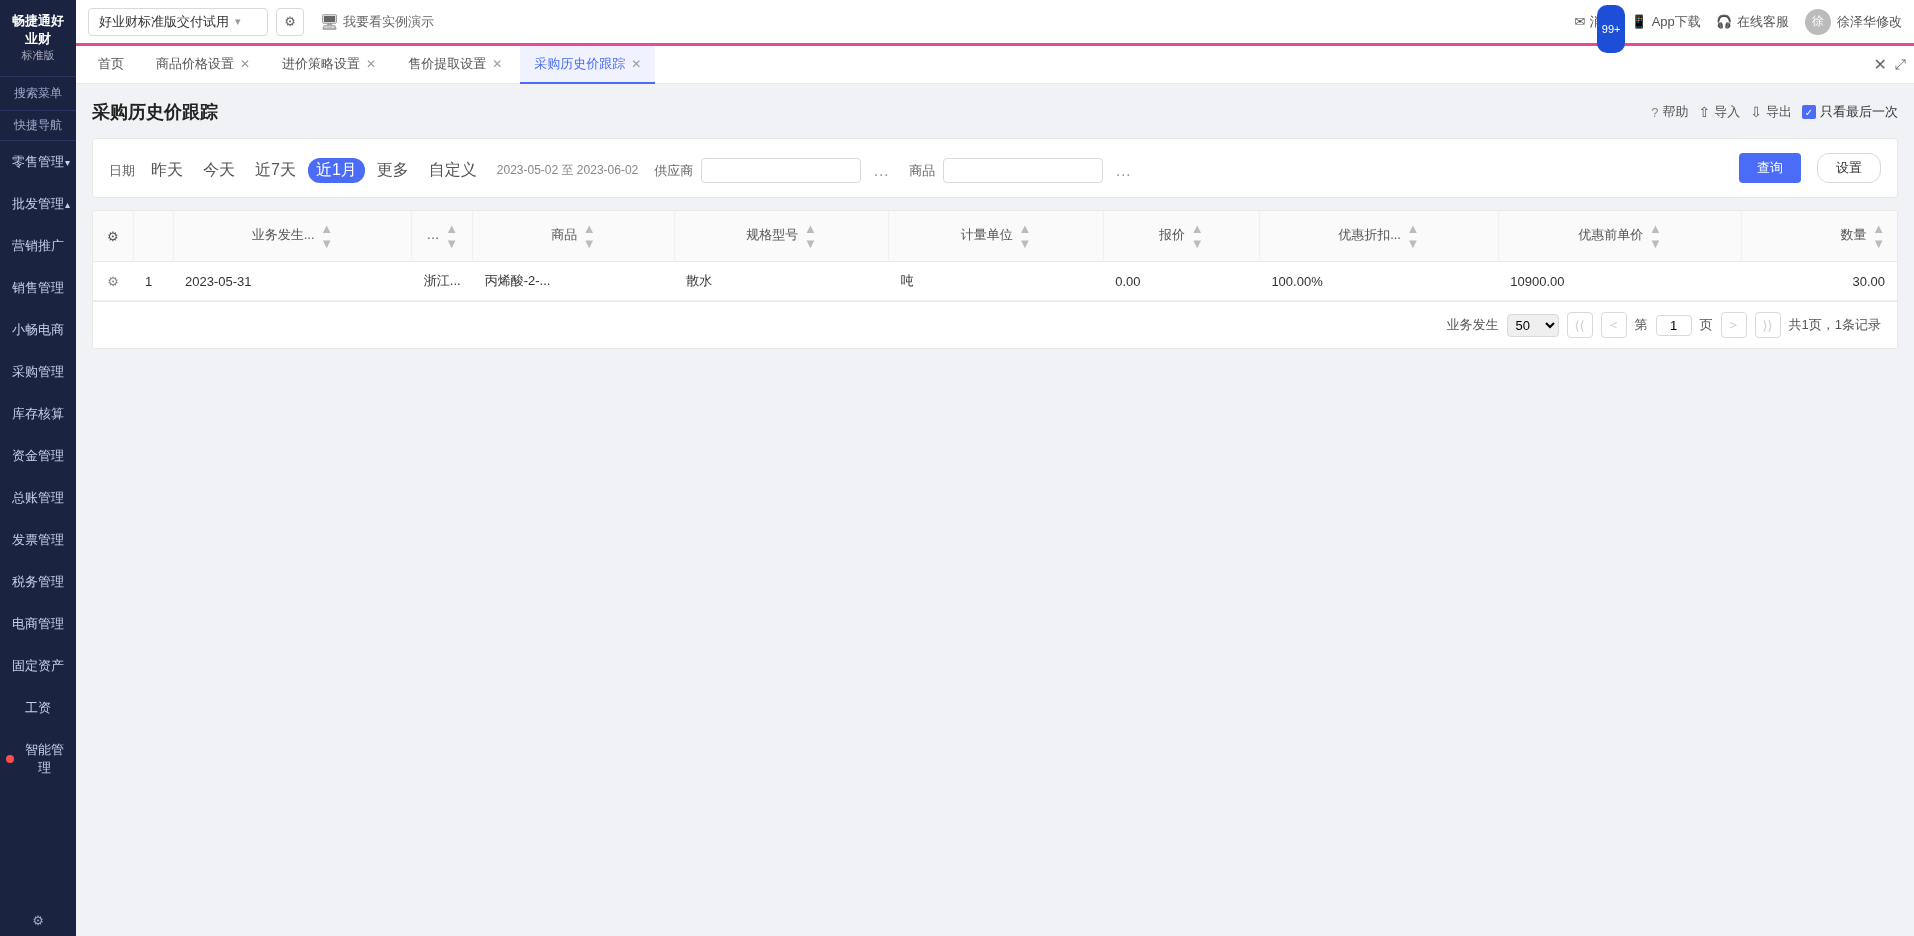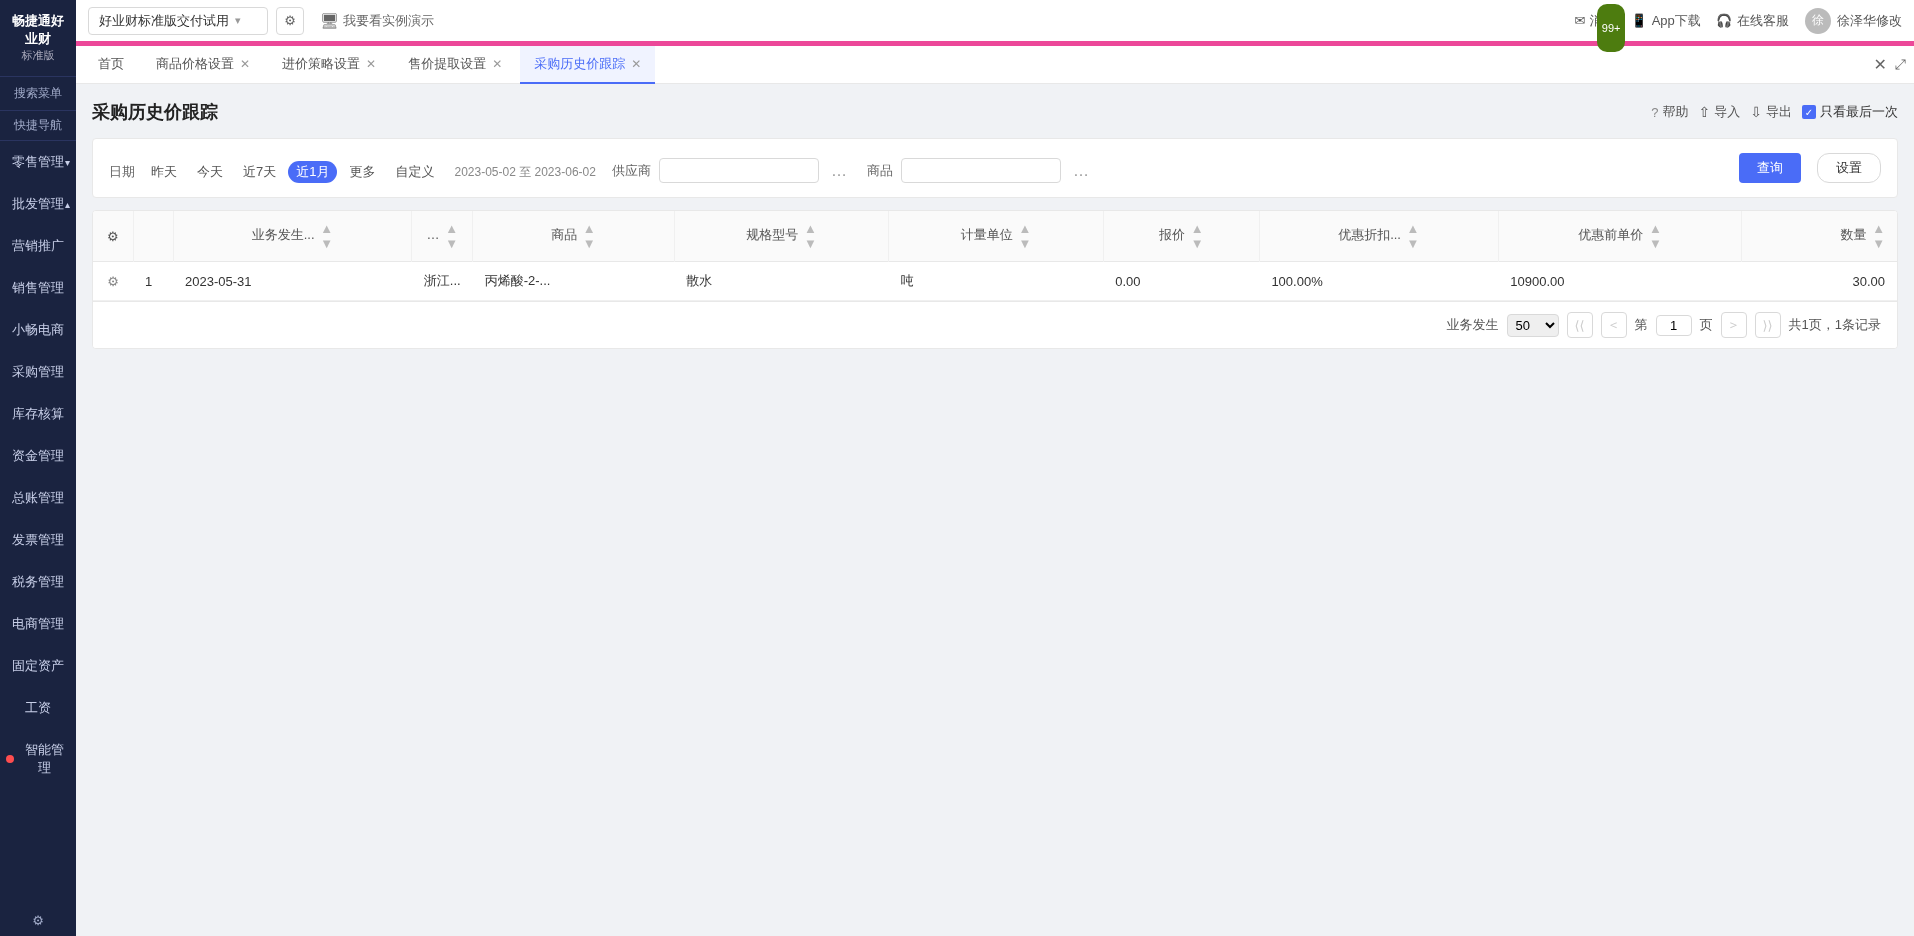--- a/index.html
+++ b/index.html
@@ -85,21 +85,21 @@
       background: #f0f2f5;
     }
 
     
     #topbar {
       background: #fff;
       height: 46px;
       display: flex;
       align-items: center;
       padding: 0 12px;
-      border-bottom: 5px solid #ec4899;
+      border-bottom: 3px solid #ec4899;
       gap: 8px;
     }
     #module-selector {
       display: flex;
       align-items: center;
       gap: 6px;
       padding: 4px 10px;
       border: 1px solid #d9d9d9;
       border-radius: 4px;
       cursor: pointer;
@@ -120,21 +120,21 @@
     }
     .topbar-right {
       margin-left: auto;
       display: flex; align-items: center; gap: 16px;
     }
     .topbar-right-item {
       display: flex; align-items: center; gap: 4px;
       cursor: pointer; color: #555; font-size: 13px; position: relative;
     }
     .badge {
-      background: #4d7c0f; color: #fff; border-radius: 10px;
+      background: #1d4ed8; color: #fff; border-radius: 10px;
       padding: 18px 5px; font-size: 11px; position: absolute;
       top: -8px; right: -10px; white-space: nowrap;
     }
     .user-avatar {
       width: 26px; height: 26px; border-radius: 50%;
       background: #bbb; display: flex; align-items: center; justify-content: center;
       color: #fff; font-size: 12px;
     }
 
     
@@ -206,21 +206,21 @@
     }
     .filter-group {
       display: flex; align-items: center; gap: 8px;
     }
     .filter-label { color: #666; font-size: 13px; white-space: nowrap; }
     .date-options {
       display: flex; align-items: center; gap: 4px;
     }
     .date-opt {
       padding: 2px 8px; border-radius: 12px; cursor: pointer;
-      color: #555; font-size: 13px;
+      color: #555; font-size: 16px;
     }
     .date-opt.active {
       background: #4a6cf7; color: #fff; border-radius: 12px;
     }
     .date-range {
       color: #888; font-size: 12px; margin-left: 4px;
     }
     .filter-input {
       border: 1px solid #d9d9d9; border-radius: 4px;
       padding: 4px 8px; font-size: 13px; color: #333;

